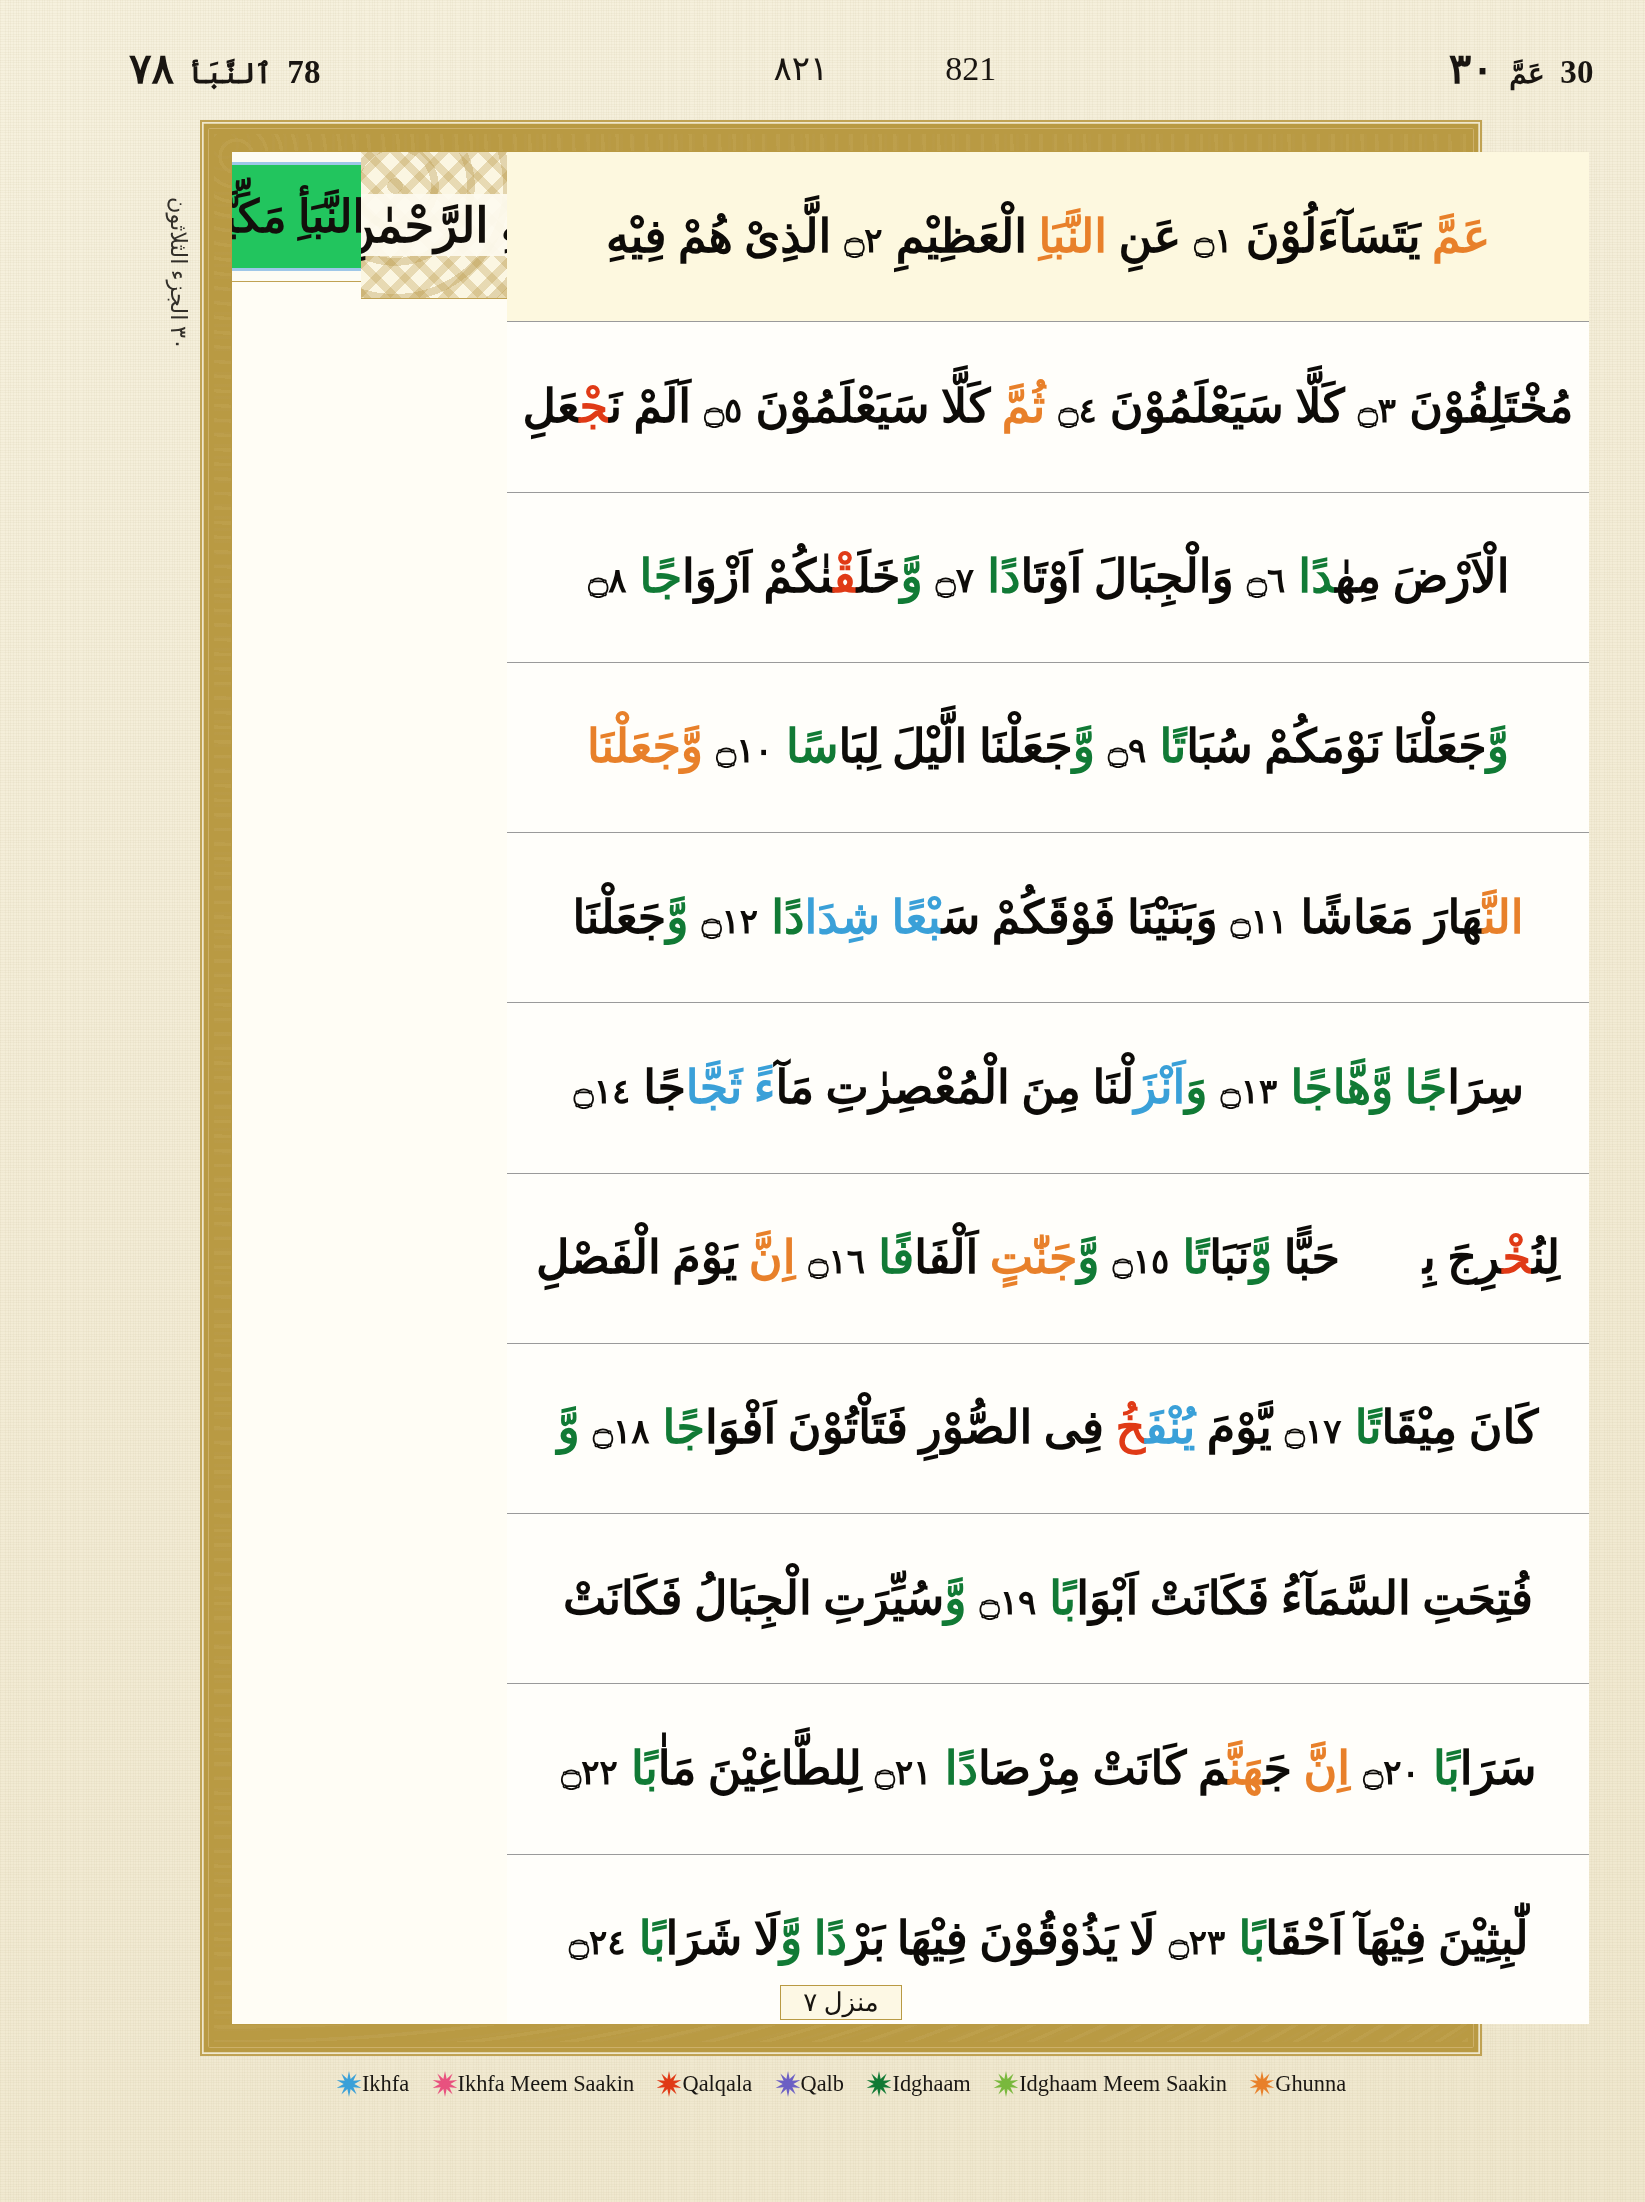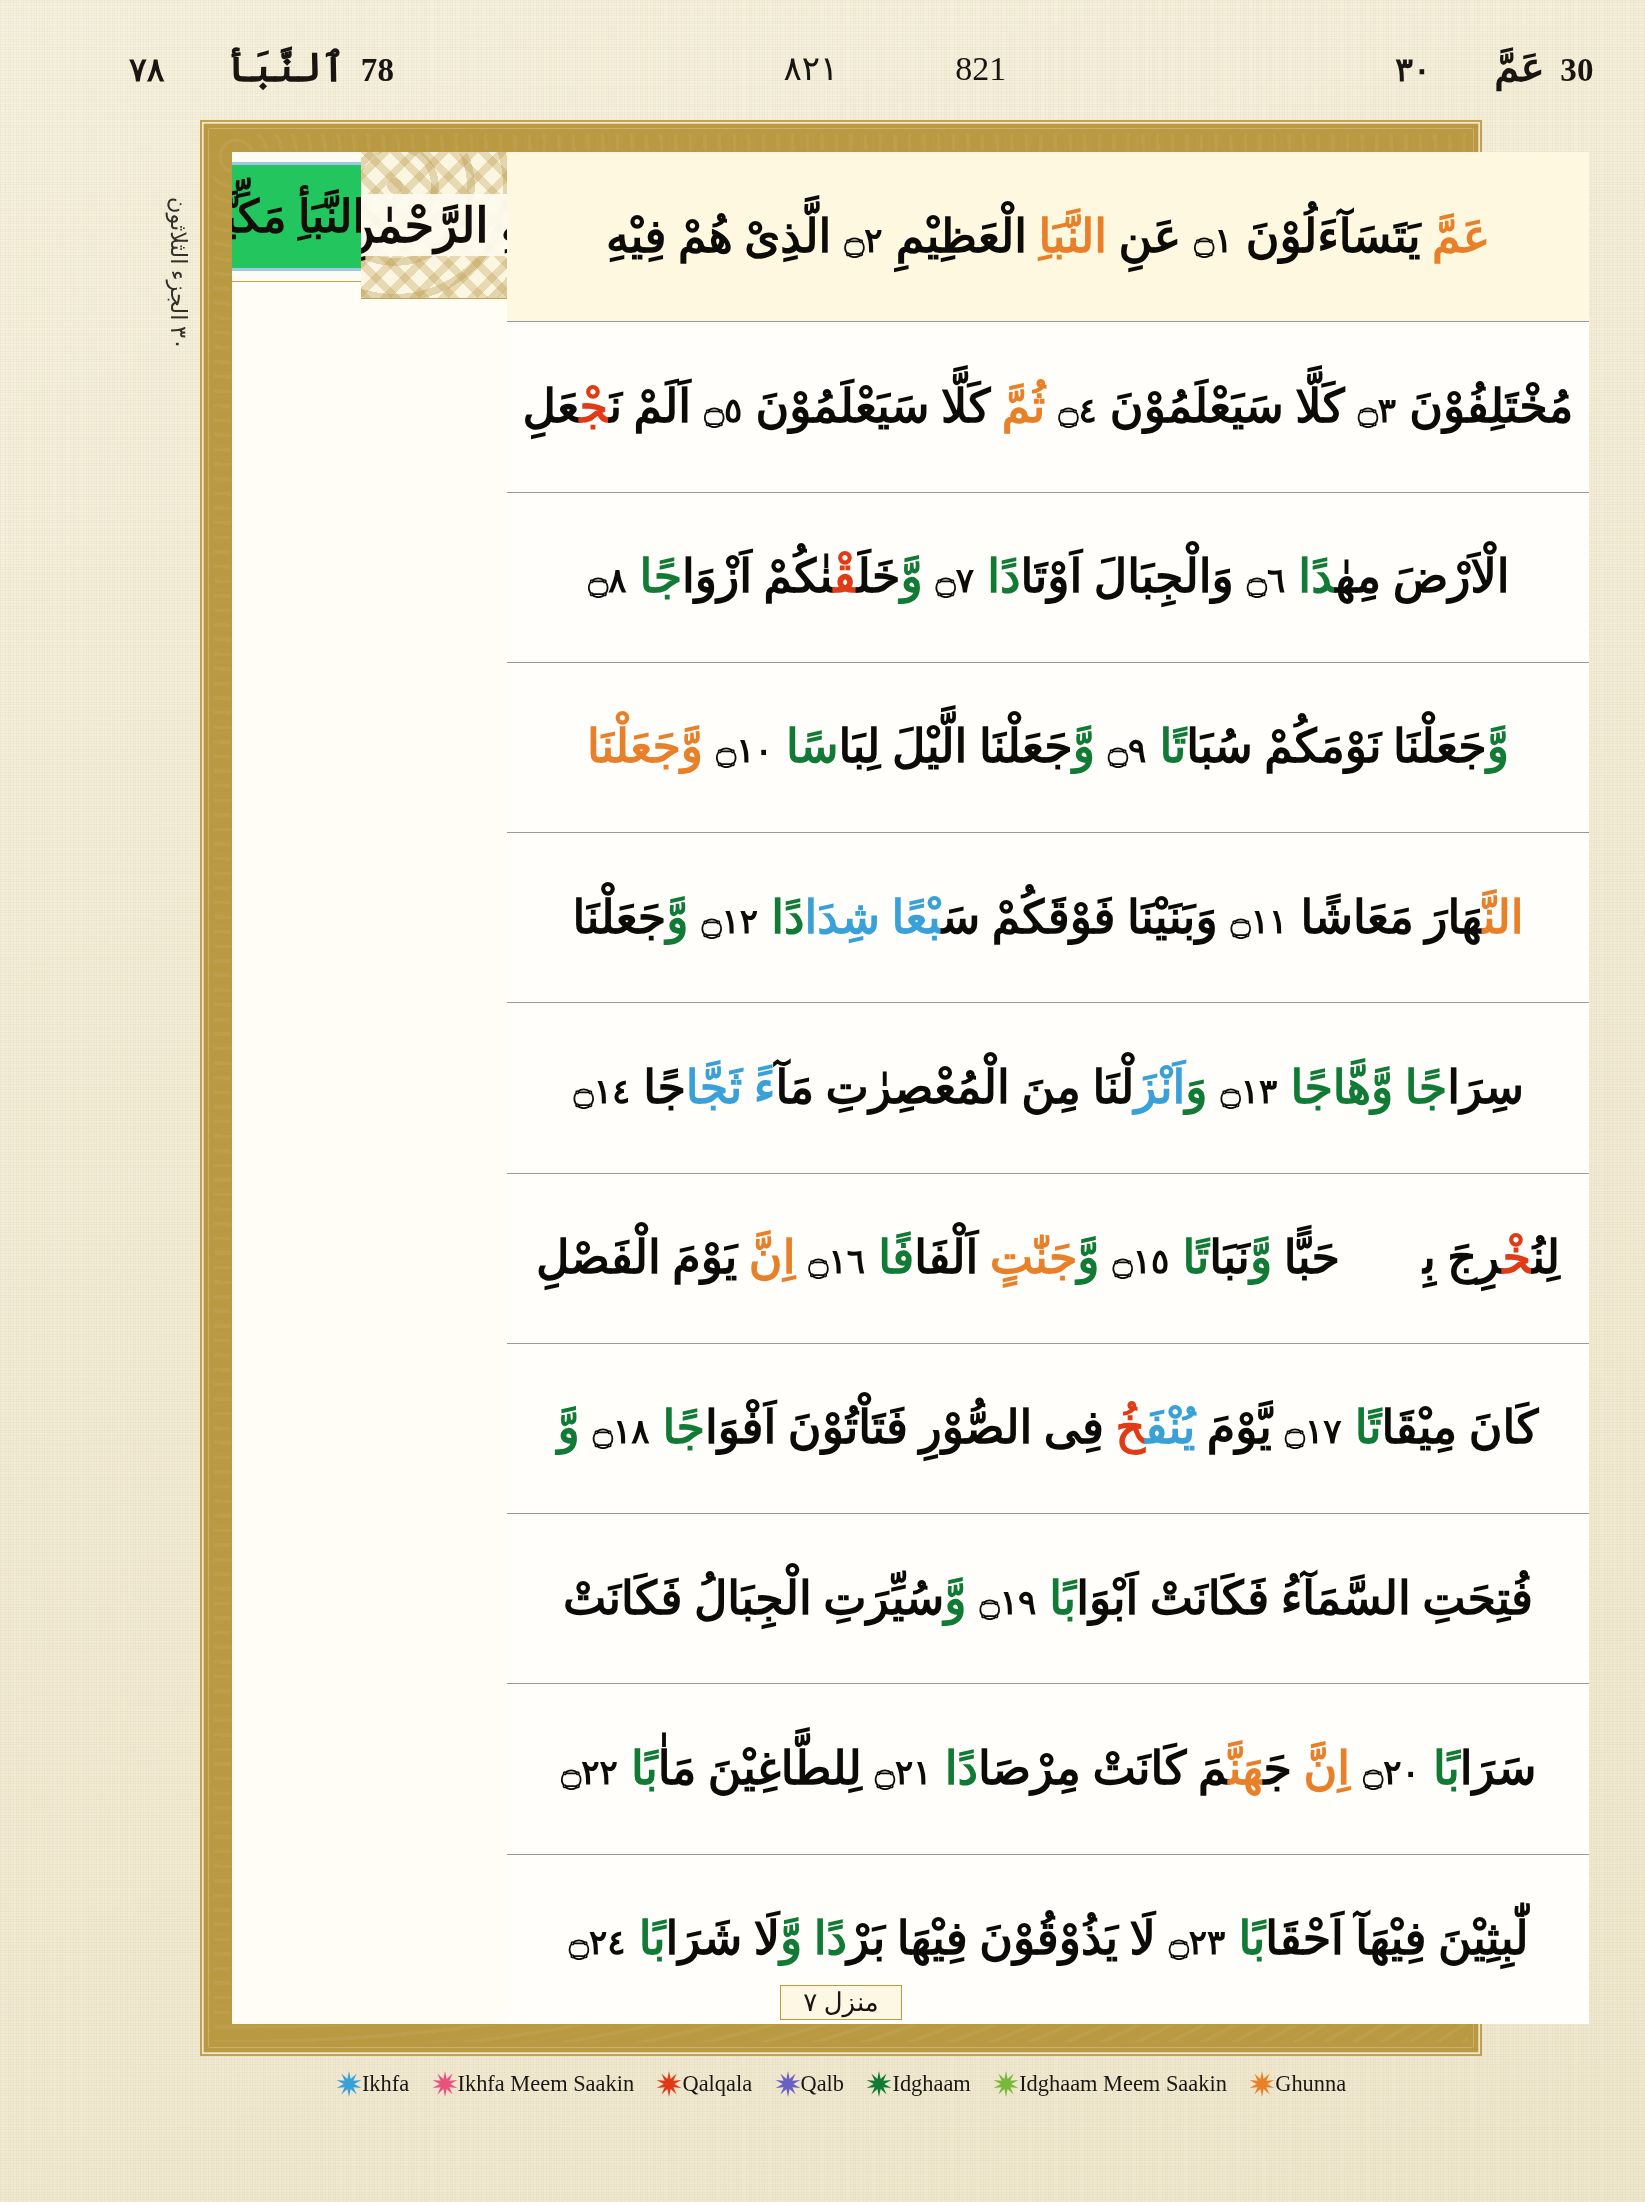--- a/index.html
+++ b/index.html
@@ -21,22 +21,22 @@
   }
 
   
   .header{
     position:absolute;top:38px;left:129px;right:52px;height:60px;
     display:flex;align-items:center;justify-content:space-between;
     color:#191511;
   }
   .hdr-group{display:flex;align-items:baseline;gap:15.5px;}
   .hdr-num{font-size:33px;font-weight:700;letter-spacing:0.4px;}
-  .hdr-ar{font-size:40px;font-weight:700;direction:rtl;line-height:1;margin-left:48px;}
-  .hdr-ar-sm{font-size:33px;font-weight:700;direction:rtl;}
+  .hdr-ar{font-size:28px;font-weight:700;direction:rtl;line-height:1;}
+  .hdr-ar-sm{font-size:42px;font-weight:700;direction:rtl;}
   .pg-center{display:flex;align-items:baseline;gap:117px;}
   .pg-num{font-size:34px;font-weight:400;}
 
   
   .margin-note{
     position:absolute;left:129px;top:145px;width:62px;height:258px;
     writing-mode:vertical-rl;text-orientation:mixed;
     direction:rtl;
     font-size:22.4px;color:#23201b;
     display:flex;align-items:flex-start;justify-content:center;

